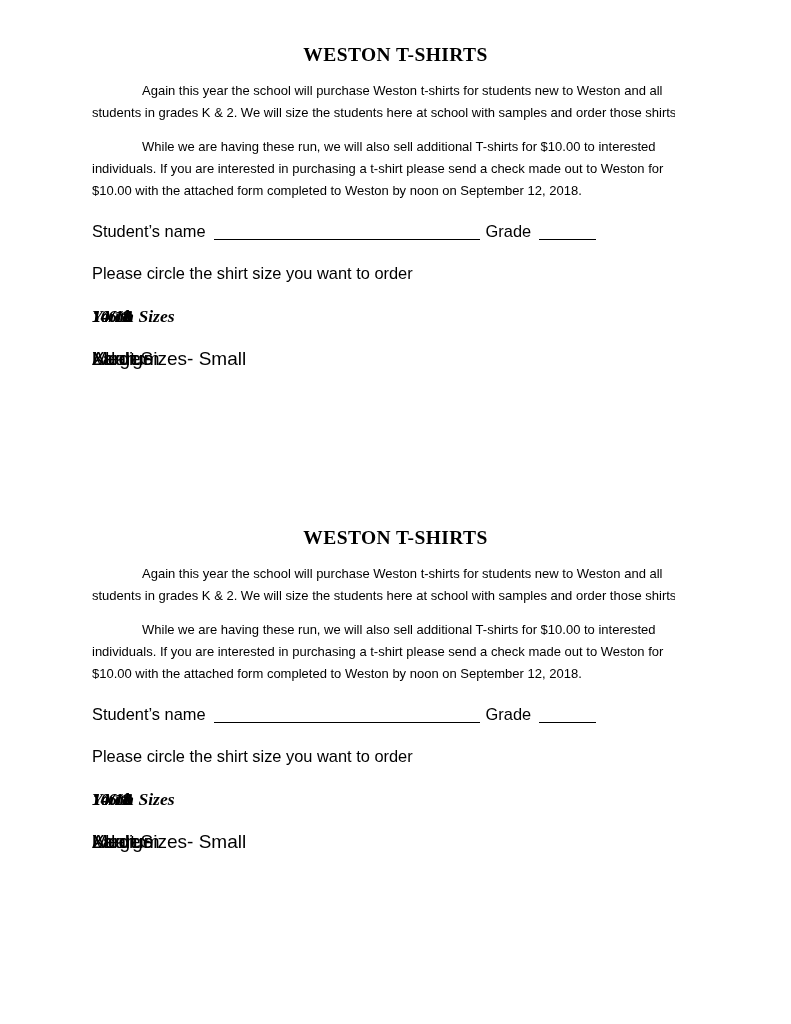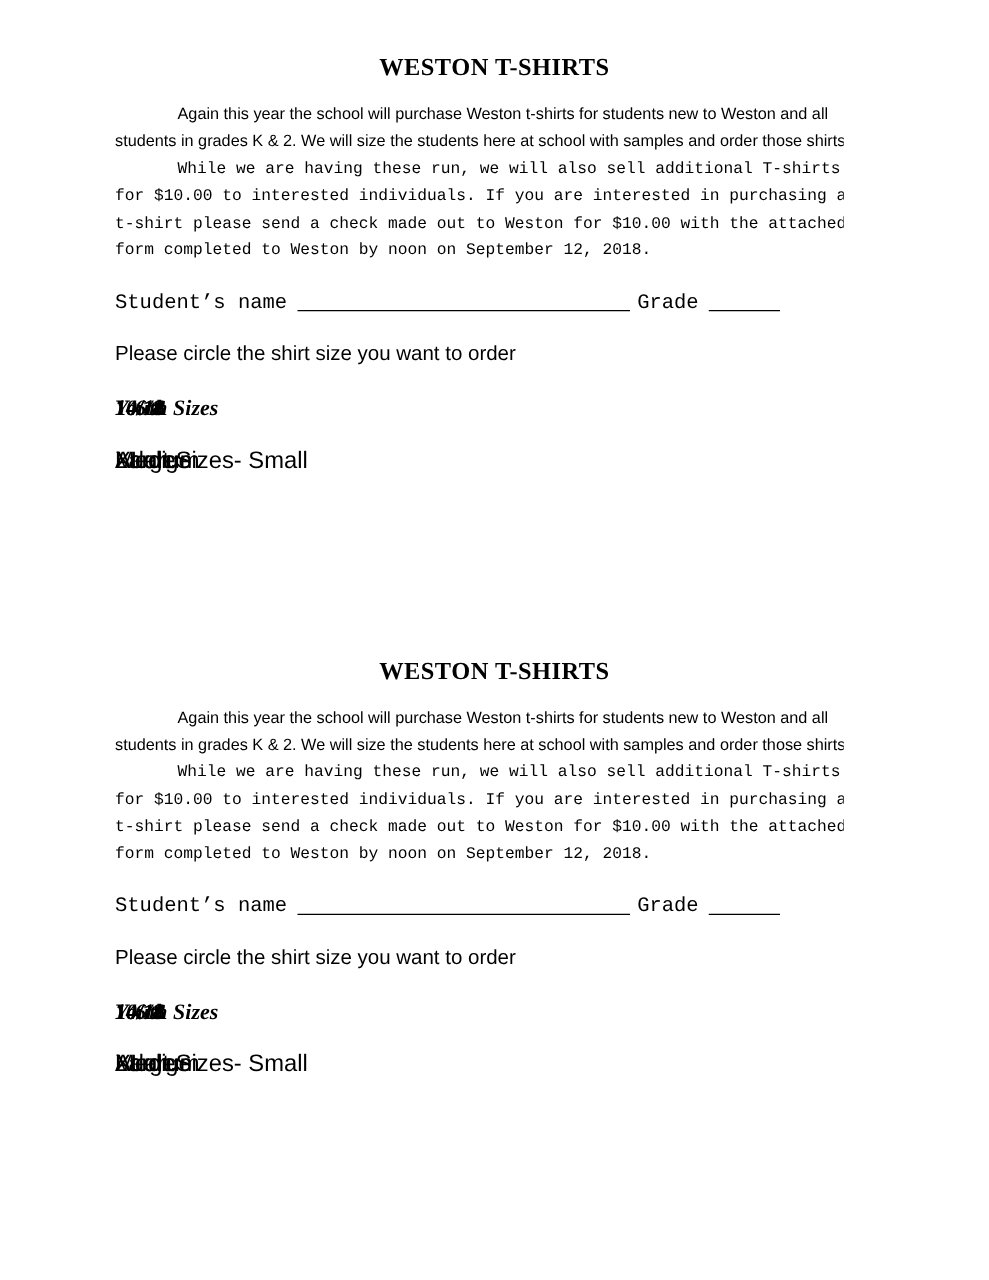--- a/index.html
+++ b/index.html
@@ -44,27 +44,27 @@
 
   .body-para {
     font-family: "Liberation Sans", sans-serif;
     font-size: 13px;
     line-height: 21.8px;
     margin: 0;
     text-align: left;
     text-indent: 50px;
     white-space: normal;
   }
-  .body-para + .body-para { margin-top: 0; font-family: Liberation Mono, monospace; }
+  .body-para + .body-para { margin-top: 12px; }
 
   .spacer-sm { height: 17px; }
   .spacer-md { height: 20px; }
 
   .field-row {
-    font-family: Liberation Mono, monospace;
+    font-family: Liberation Sans, sans-serif;
     font-size: 16.4px;
     line-height: 21.8px;
     white-space: nowrap;
     position: relative;
   }
   .blank-line {
     display: inline-block;
     border-bottom: 1.6px solid #000;
     vertical-align: -3px;
     height: 0;

